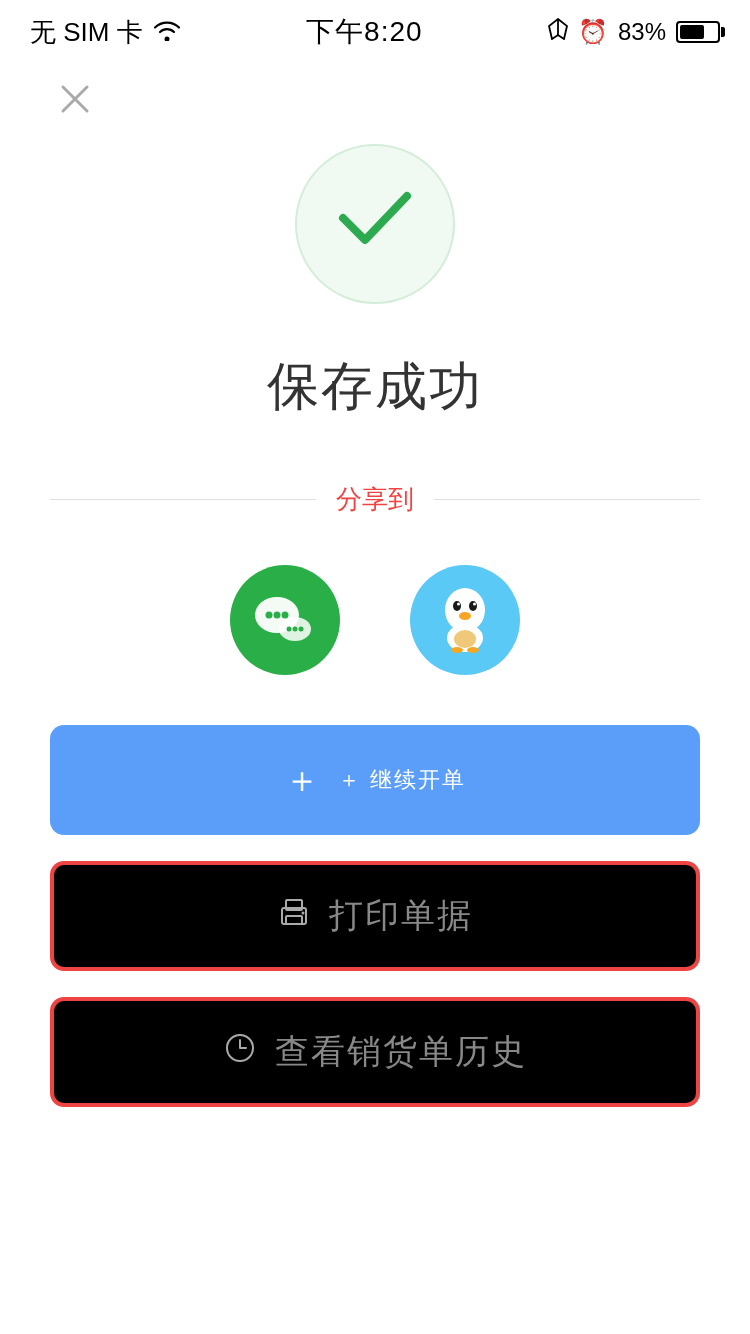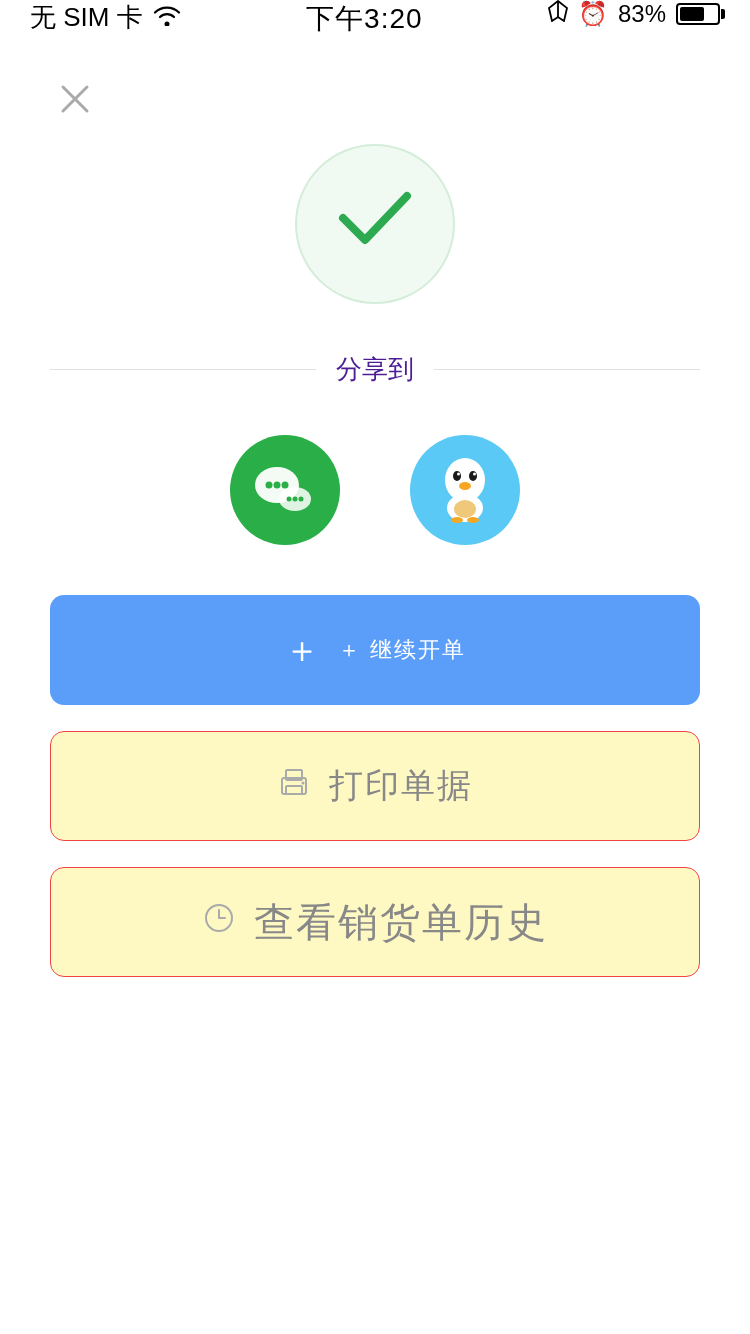--- a/index.html
+++ b/index.html
@@ -12,21 +12,21 @@
       font-family: -apple-system, "PingFang SC", "Helvetica Neue", Arial, sans-serif;
       overflow: hidden;
       position: relative;
     }
 
     
     .status-bar {
       width: 100%;
       height: 64px;
       display: flex;
-      align-items: flex-start;
+      align-items: center;
       justify-content: space-between;
       padding: 0 30px;
       background: #ffffff;
     }
 
     .status-left {
       display: flex;
       align-items: center;
       gap: 10px;
       font-size: 26px;
@@ -151,21 +151,21 @@
     }
 
     .divider-line {
       flex: 1;
       height: 1px;
       background: #e0e0e0;
     }
 
     .share-label {
       font-size: 26px;
-      color: #4c1d95;
+      color: #ef4444;
       white-space: nowrap;
     }
 
     .share-icons {
       display: flex;
       justify-content: center;
       gap: 70px;
     }
 
     .share-icon-btn {
@@ -207,41 +207,41 @@
       cursor: pointer;
       border: none;
     }
 
     .btn-primary {
       background: #5b9ef9;
       color: #ffffff;
     }
 
     .btn-secondary {
-      background: #fef9c3;
+      background: #000000;
       color: #888888;
-      border: 1px solid #ef4444;
+      border: 4px solid #ef4444;
     }
   </style>
 </head>
 <body>
 
 <div class="status-bar">
   <div class="status-left">
     <span>无 SIM 卡</span>
     <span class="wifi-icon">
       
       <svg width="28" height="22" viewBox="0 0 28 22" fill="none">
         <path d="M14 17.5a2.5 2.5 0 1 1 0 5 2.5 2.5 0 0 1 0-5z" fill="#000"></path>
         <path d="M7 13a10 10 0 0 1 14 0" stroke="#000" stroke-width="2.2" stroke-linecap="round" fill="none"></path>
         <path d="M2 8.5a17 17 0 0 1 24 0" stroke="#000" stroke-width="2.2" stroke-linecap="round" fill="none"></path>
       </svg>
     </span>
   </div>
-  <div class="status-center">下午3:20</div>
+  <div class="status-center">下午8:20</div>
   <div class="status-right">
     <span>
       <svg width="20" height="22" viewBox="0 0 20 22" fill="none">
         <path d="M10 1 L19 8 L16 21 L10 17 L4 21 L1 8 Z" stroke="#000" stroke-width="1.8" fill="none"></path>
         <path d="M10 1 L10 17" stroke="#000" stroke-width="1.8"></path>
       </svg>
     </span>
     <span>⏰</span>
     <span>83%</span>
     <div class="battery-icon">
@@ -260,20 +260,21 @@
 <div class="main-content">
 
   <div class="success-circle">
     <span class="checkmark">
       <svg width="80" height="65" viewBox="0 0 80 65" fill="none">
         <path d="M8 32 L30 54 L72 10" stroke="#2daa4f" stroke-width="8" stroke-linecap="round" stroke-linejoin="round" fill="none"></path>
       </svg>
     </span>
   </div>
 
+  <div class="success-title">保存成功</div>
 
   <div class="share-section">
     <div class="share-divider">
       <div class="divider-line"></div>
       <span class="share-label">分享到</span>
       <div class="divider-line"></div>
     </div>
 
     <div class="share-icons">
 
@@ -334,17 +335,17 @@
       <span style="font-size:34px; color:#888; letter-spacing:2px;">打印单据</span>
     </button>
 
     <button class="btn btn-secondary">
       <span>
         <svg width="34" height="34" viewBox="0 0 34 34" fill="none">
           <circle cx="17" cy="17" r="13" stroke="#aaa" stroke-width="2" fill="none"></circle>
           <path d="M17 9 L17 17 L23 17" stroke="#aaa" stroke-width="2" stroke-linecap="round" stroke-linejoin="round"></path>
         </svg>
       </span>
-      <span style="font-size:40px; color:#888; letter-spacing:2px;">查看销货单历史</span>
+      <span style="font-size:34px; color:#888; letter-spacing:2px;">查看销货单历史</span>
     </button>
 
   </div>
 </div>
 
 </body></html>

